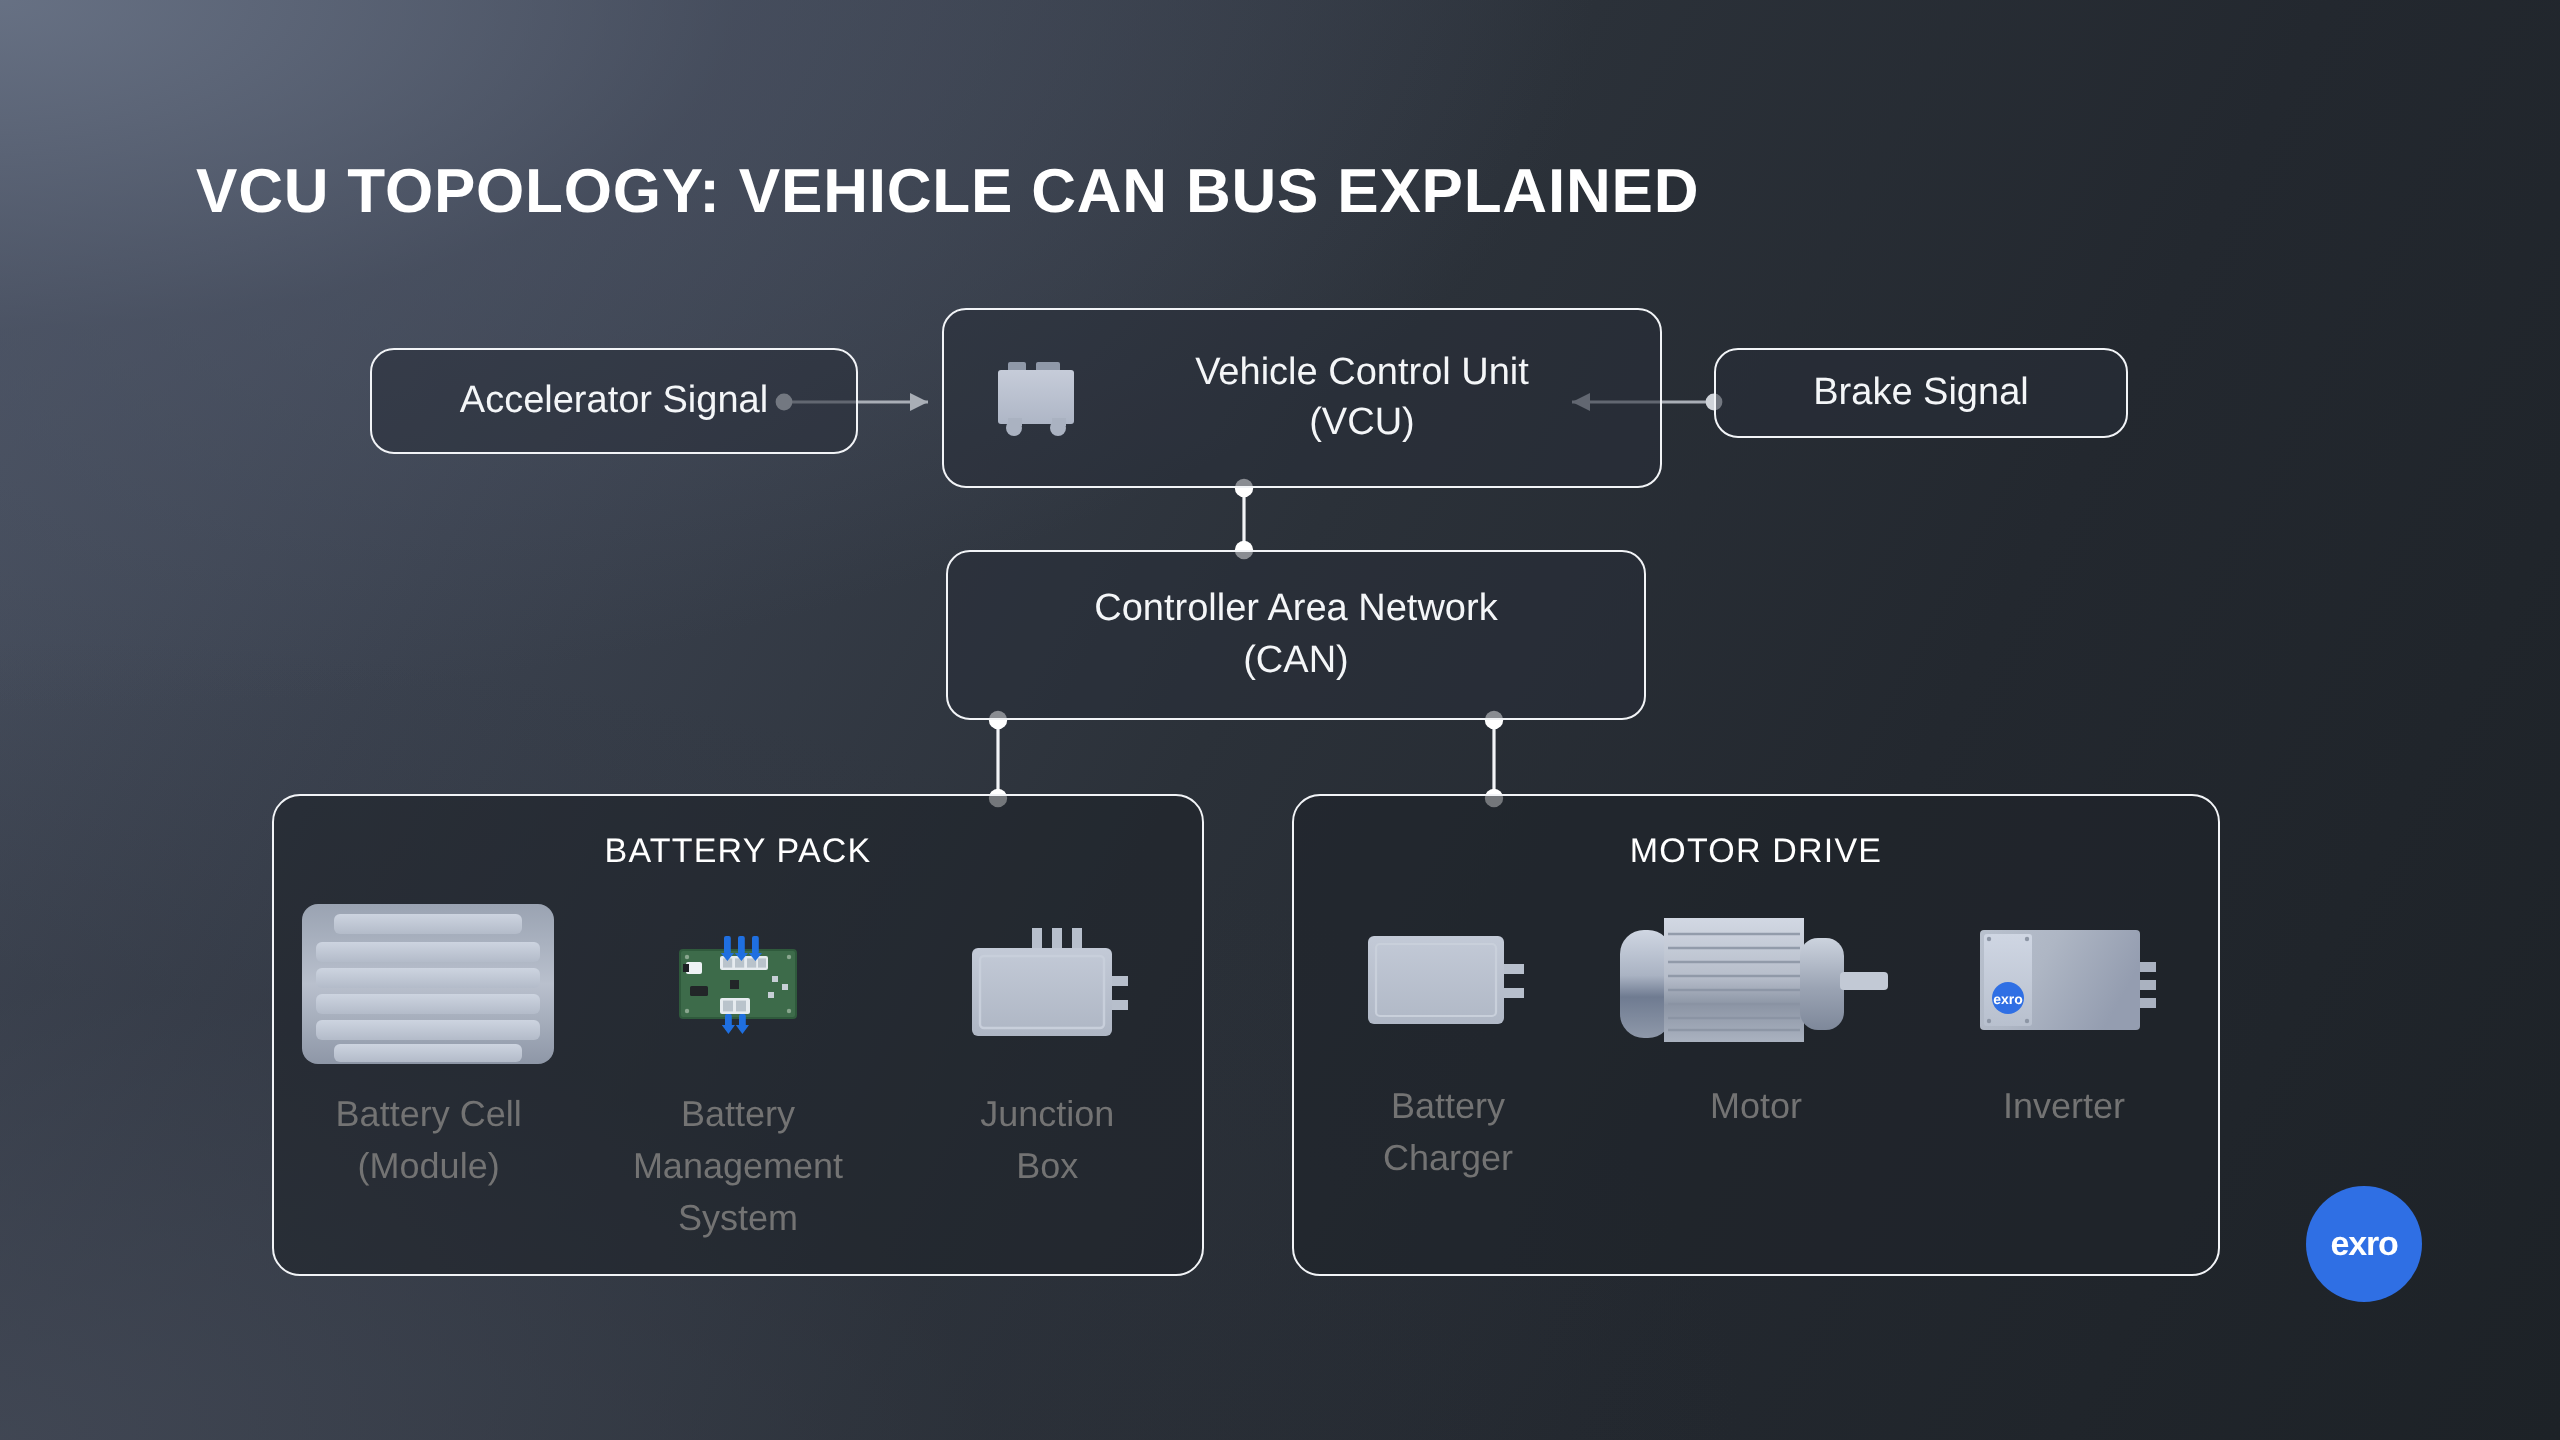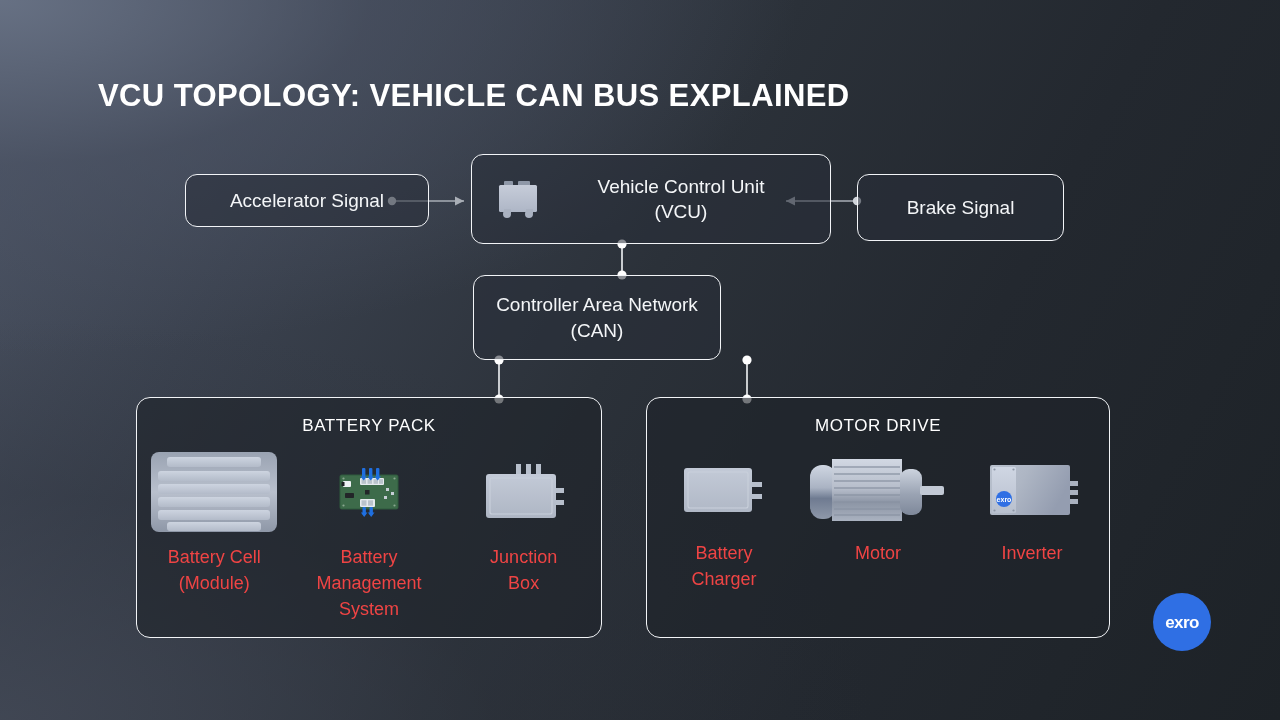--- a/index.html
+++ b/index.html
@@ -31,27 +31,27 @@
     border:1.4px solid #f2f4f7;
     border-radius:12px;
     background:rgba(40,46,56,0.55);
     display:flex; align-items:center; justify-content:center;
     text-align:center;
     color:#f4f6f8;
     font-size:19px; line-height:1.32; font-weight:400;
   }
 
   #node-accel { left:185px; top:174px; width:244px; height:53px; }
-  #node-brake { left:857px; top:174px; width:207px; height:67px; }
+  #node-brake { left:857px; top:174px; width:207px; height:45px; }
 
   #node-vcu {
     left:471px; top:154px; width:360px; height:90px;
     padding-left:60px;
   }
-  #node-can  { left:473px; top:275px; width:248px; height:85px; }
+  #node-can  { left:473px; top:275px; width:350px; height:85px; }
 
   
   .vcu-icon { position:absolute; left:492px; top:174px; width:56px; height:50px; }
 
   
   .panel {
     position:absolute;
     border:1.4px solid #f2f4f7;
     border-radius:14px;
     background:rgba(30,35,42,0.62);
@@ -64,21 +64,21 @@
     text-align:center; font-size:17px; font-weight:normal;
     letter-spacing:0.6px; color:#ffffff;
   }
 
   .items { position:absolute; left:0; right:0; top:46px; bottom:10px;
            display:flex; align-items:flex-start; justify-content:space-around; }
   .item { width:140px; display:flex; flex-direction:column; align-items:center; }
   .item .art { height:92px; display:flex; align-items:center; justify-content:center; }
   .item .cap {
     margin-top:4px; text-align:center; font-size:18px; line-height:1.45;
-    color:#ef4444; font-weight:400;
+    color:#737373; font-weight:400;
   }
 
   
   #it-cell  .art { height:96px; }
   #it-bms   .art { height:96px; align-items:center; }
   #it-jbox  .art { height:96px; }
 
   
   .logo {
     position:absolute; left:1153px; top:593px; width:58px; height:58px;

